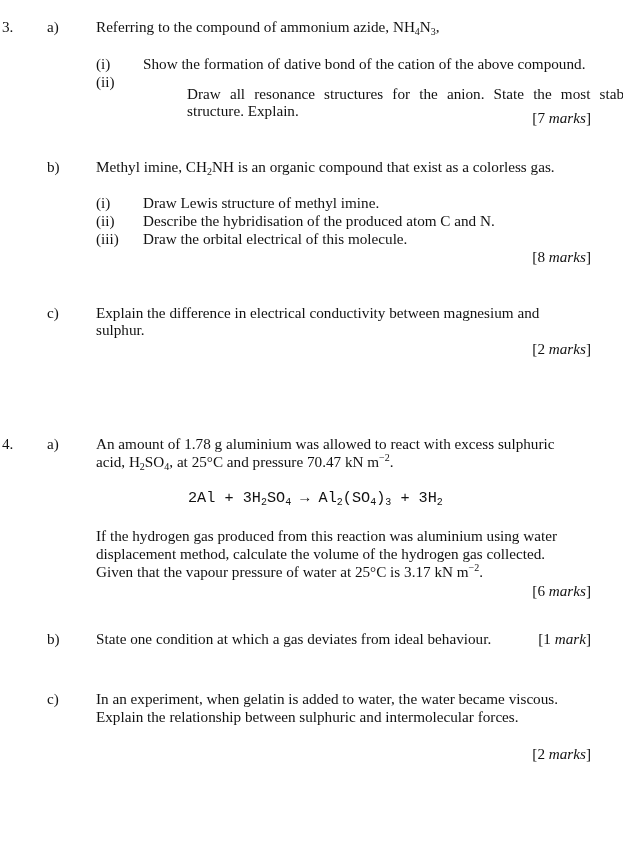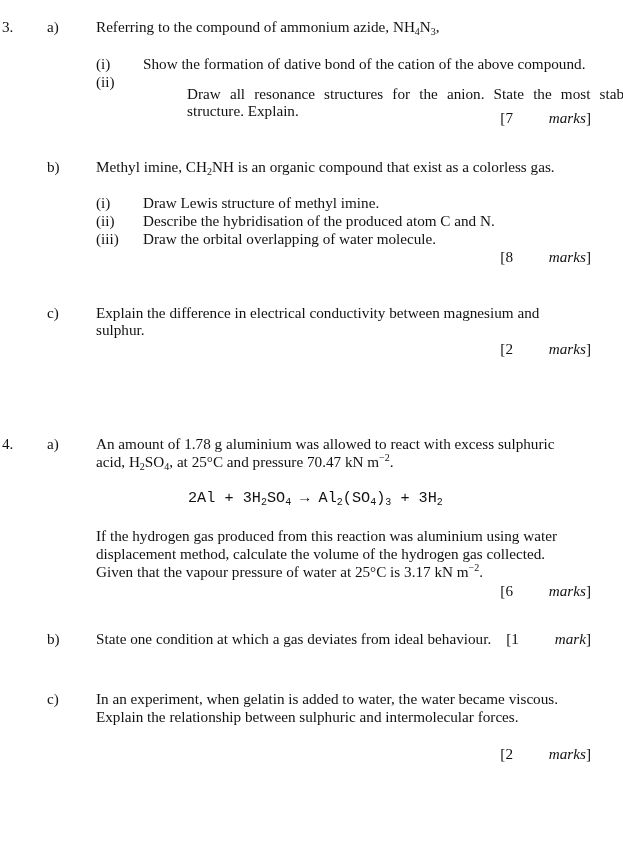--- a/index.html
+++ b/index.html
@@ -8,21 +8,21 @@
     font-family:"Liberation Serif", "DejaVu Serif", serif;
     color:#111; font-size:15.2px; line-height:17px;
   }
   .abs { position:absolute; white-space:nowrap; }
   .qnum { left:2px; }
   .part { left:47px; }
   .txt { left:96px; }
   .roman { left:96px; }
   .rtxt { left:143px;text-align:center; }
   .marks { right:32px; text-align:right; }
-  .marks i { font-style:italic;margin-left:32px; }
+  .marks i { font-style:italic; }
   sub { font-size:10px; vertical-align:-3px; line-height:0; }
   sup { font-size:10px; vertical-align:6px; line-height:0; }
   .center { left:188px;font-family:Liberation Mono, monospace; }
 </style>
 </head>
 <body>
 
 <div class="abs qnum" style="top:18px">3.</div>
 
 <div class="abs part" style="top:18px">a)</div>
@@ -33,21 +33,21 @@
 <div class="abs rtxt" style="top:85px; white-space:normal; width:448px; text-align:justify;margin-left:44px;">Draw all resonance structures for the anion. State the most stable structure. Explain.</div>
 <div class="abs marks" style="top:109px"><span>[7</span> <i>marks</i><span>]</span></div>
 
 <div class="abs part" style="top:158px">b)</div>
 <div class="abs txt" style="top:158px">Methyl imine, CH<sub>2</sub>NH is an organic compound that exist as a colorless gas.</div>
 <div class="abs roman" style="top:194px">(i)</div>
 <div class="abs rtxt" style="top:194px">Draw Lewis structure of methyl imine.</div>
 <div class="abs roman" style="top:212px">(ii)</div>
 <div class="abs rtxt" style="top:212px">Describe the hybridisation of the produced atom C and N.</div>
 <div class="abs roman" style="top:230px">(iii)</div>
-<div class="abs rtxt" style="top:230px">Draw the orbital overlapping of water molecule.</div>
+<div class="abs rtxt" style="top:230px">Draw the orbital electrical of this molecule.</div>
 <div class="abs marks" style="top:248px"><span>[8</span> <i>marks</i><span>]</span></div>
 
 <div class="abs part" style="top:304px">c)</div>
 <div class="abs txt" style="top:304px">Explain the difference in electrical conductivity between magnesium and</div>
 <div class="abs txt" style="top:321px">sulphur.</div>
 <div class="abs marks" style="top:340px"><span>[2</span> <i>marks</i><span>]</span></div>
 
 <div class="abs qnum" style="top:435px">4.</div>
 
 <div class="abs part" style="top:435px">a)</div>

